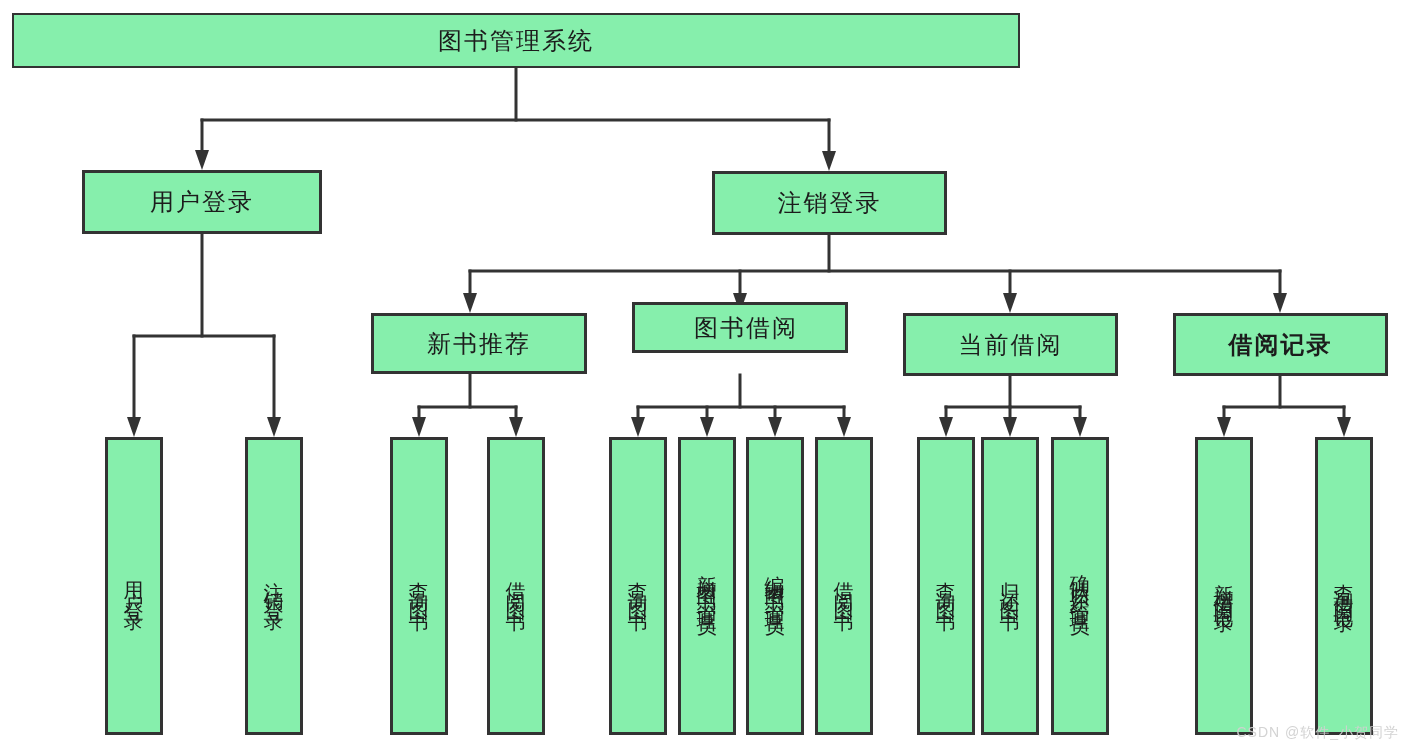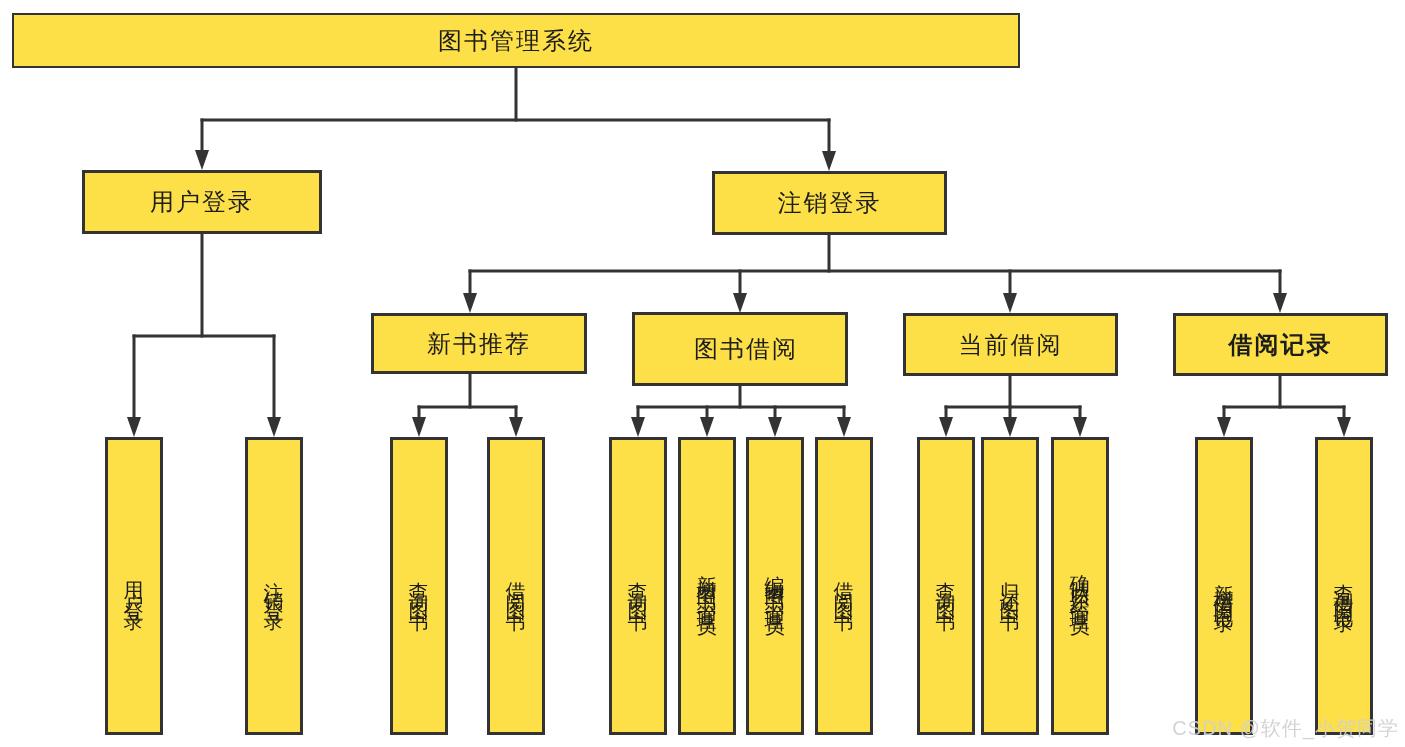--- a/index.html
+++ b/index.html
@@ -18,21 +18,21 @@
   }
   svg.connectors line {
     stroke: #333333;
     stroke-width: 3;
     stroke-linecap: square;
   }
   svg.connectors polygon { fill: #333333; }
   .node {
     position: absolute;
     box-sizing: border-box;
-    background: #fde047;
+    background: #86efac;
     border: 3px solid #333333;
     display: flex;
     align-items: center;
     justify-content: center;
     z-index: 1;
     color: #1c1c1c;
   }
   .node.root { border-width: 2px; }
   .node.h span {
     font-size: 24px;
@@ -45,21 +45,21 @@
     font-size: 20px;
     letter-spacing: 10px;
     line-height: 1;
   }
   .node.v.long span { letter-spacing: 6px; }
   .watermark {
     position: absolute;
     right: 6px;
     bottom: 5px;
     z-index: 2;
-    font-size: 20px;
+    font-size: 14px;
     color: rgba(209, 209, 209, 0.95);
     letter-spacing: 1px;
     white-space: nowrap;
   }
 </style>
 </head>
 <body>
 
 <div class="canvas">
 
@@ -132,21 +132,21 @@
   <div class="node h" style="left:82px; top:170px; width:240px; height:64px;">
     <span>用户登录</span>
   </div>
   <div class="node h" style="left:712px; top:171px; width:235px; height:64px;">
     <span>注销登录</span>
   </div>
 
   <div class="node h" style="left:362px; top:313px; width:216px; height:61px;margin-left:9px;">
     <span>新书推荐</span>
   </div>
-  <div class="node h" style="left:632px; top:312px; width:216px; height:74px;padding-left:12px;">
+  <div class="node h" style="left:632px; top:302px; width:216px; height:51px;padding-left:12px;">
     <span>图书借阅</span>
   </div>
   <div class="node h" style="left:903px; top:313px; width:215px; height:63px;">
     <span>当前借阅</span>
   </div>
   <div class="node h" style="left:1173px; top:313px; width:215px; height:63px;font-weight:bold;">
     <span>借阅记录</span>
   </div>
 
   <div class="node v" style="left:105px; top:437px; width:58px; height:298px;">

